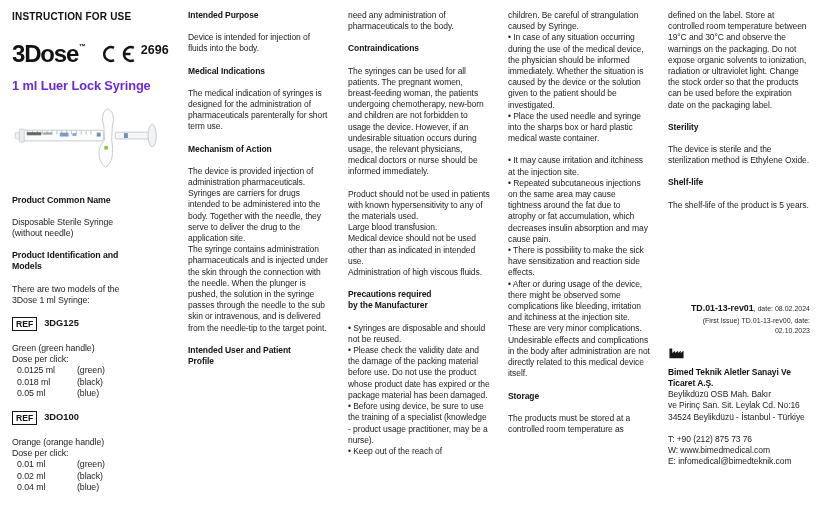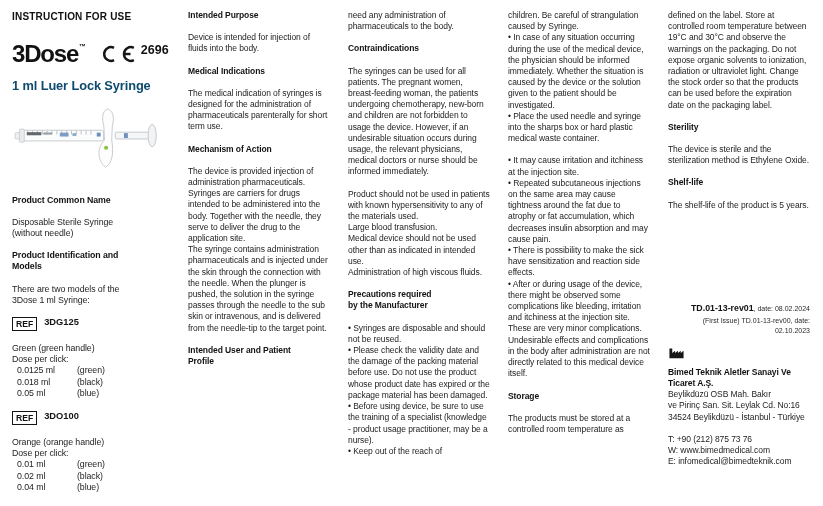--- a/index.html
+++ b/index.html
@@ -14,24 +14,24 @@
   .h{font-weight:bold;color:#131313;margin:0 0 11px;white-space:pre-line}
   .p{margin:0 0 11px;white-space:pre-line}
 
   
   .iu-title{font-size:10px;font-weight:bold;letter-spacing:.2px;color:#101010;margin:1px 0 20px}
   .brand-row{display:flex;align-items:center;margin:0 0 14px}
   .brand{display:flex;font-size:24px;font-weight:bold;letter-spacing:-1.2px;color:#121212;line-height:24px}
   .tm{font-size:7px;font-weight:bold;margin-left:1px;line-height:9px}
   .ce-wrap{display:flex;align-items:flex-start;margin-left:15px}
   .ce-num{font-size:12.5px;font-weight:bold;margin-left:3px;letter-spacing:0;color:#121212}
-  .product-title{font-size:12.8px;font-weight:bold;color:#0c4a6e;letter-spacing:-.1px;margin:0 0 12px}
+  .product-title{font-size:12.8px;font-weight:bold;color:#6d28d9;letter-spacing:-.1px;margin:0 0 12px}
   .syringe-wrap{margin:0 0 18px}
 
-  .ref-row{display:flex;align-items:flex-start;margin:1px 0 12px}
+  .ref-row{display:flex;align-items:center;margin:1px 0 12px}
   .ref-box{border:1.5px solid #141414;font-weight:bold;font-size:8.6px;line-height:9px;padding:1.5px 3px;letter-spacing:0;color:#121212}
   .ref-code{font-weight:bold;font-size:9.3px;margin-left:7px;letter-spacing:0;color:#121212}
   .model{margin:12px 0 12px}
   .dose-row{display:flex;padding-left:5px}
   .dose-val{width:60px}
 
   
   .revision{margin-top:92px;text-align:right;line-height:10px;letter-spacing:0}
   .rev-main{font-weight:bold;font-size:8.8px;color:#121212}
   .rev-date{font-size:7px;color:#2a2a2a}

